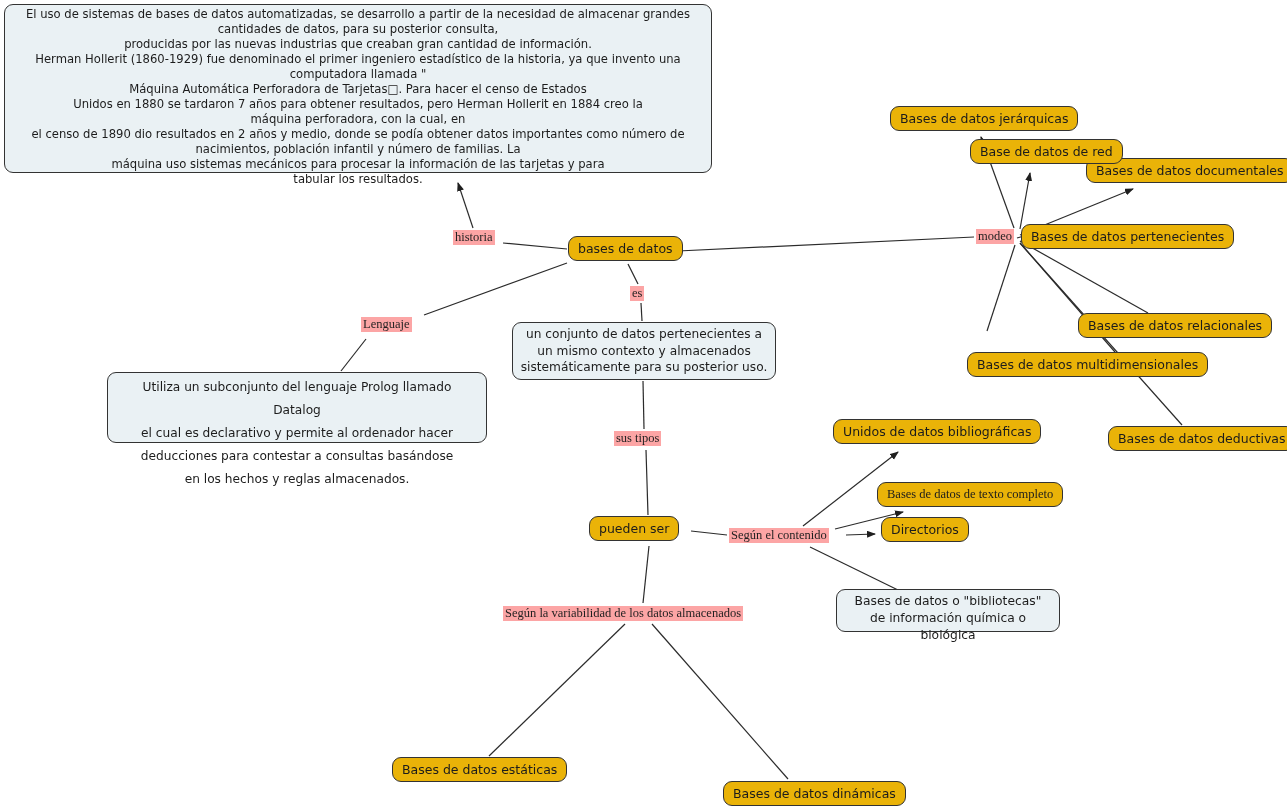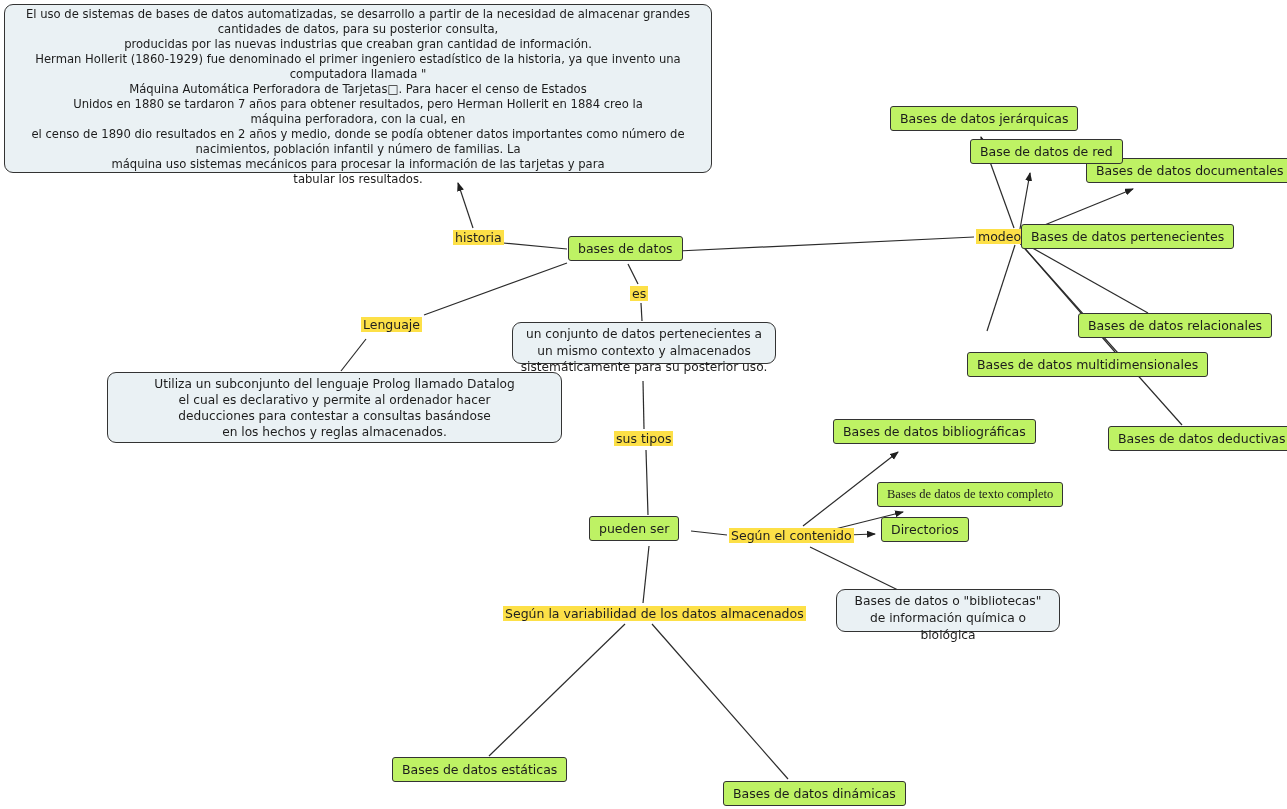--- a/index.html
+++ b/index.html
@@ -2,36 +2,36 @@
 <html><head>
 <meta charset="utf-8">
 <style>
   html,body{margin:0;padding:0;background:#ffffff;}
   #canvas{
     position:relative;width:1287px;height:809px;background:#ffffff;overflow:hidden;
     font-family:"DejaVu Sans","Liberation Sans",sans-serif;color:#1c1c1c;
   }
   #edges{position:absolute;left:0;top:0;z-index:0;}
   .node{
-    position:absolute;z-index:2;background:#bef264;border:1px solid #333333;
-    border-radius:3px;font-size:12.5px;line-height:17px;padding:3px 9px;
+    position:absolute;z-index:2;background:#eab308;border:1px solid #333333;
+    border-radius:9px;font-size:12.5px;line-height:17px;padding:3px 9px;
     color:#1c1c1c;white-space:nowrap;
   }
   .textbox{
     position:absolute;z-index:2;background:#eaf1f4;border:1px solid #333333;
     border-radius:9px;font-size:12.5px;color:#1c1c1c;text-align:center;
     white-space:pre-line;box-sizing:border-box;
   }
   #history-box{left:4px;top:4px;width:708px;height:169px;font-size:11.6px;line-height:15px;padding:2px 4px;}
-  #definition-box{left:512px;top:322px;width:264px;height:42px;font-size:12.2px;line-height:16.5px;padding:3px 4px;}
-  #datalog-box{left:107px;top:372px;width:455px;height:71px;font-size:12.2px;line-height:16px;padding:3px 16px;}
+  #definition-box{left:512px;top:322px;width:264px;height:58px;font-size:12.2px;line-height:16.5px;padding:3px 4px;}
+  #datalog-box{left:107px;top:372px;width:380px;height:71px;font-size:12.2px;line-height:23px;padding:3px 16px;}
   #bibliotecas-box{left:836px;top:589px;width:224px;height:43px;font-size:12.3px;line-height:17px;padding:3px 4px;}
   .linklabel{
-    position:absolute;z-index:1;font-size:12.5px;color:#1f1f1f;background:#fde047;
-    padding:0 2px;white-space:nowrap;
+    position:absolute;z-index:1;font-size:12.5px;color:#1f1f1f;background:#fca5a5;
+    padding:0 2px;white-space:nowrap;font-family:Liberation Serif, serif;
   }
 </style>
 </head>
 <body>
 
 <div id="canvas">
 
   <svg id="edges" width="1287" height="809" viewBox="0 0 1287 809">
     <defs>
       <marker id="arrow" markerUnits="userSpaceOnUse" markerWidth="10" markerHeight="8" refX="8" refY="3.5" orient="auto">
@@ -88,21 +88,21 @@
 
   <div class="node" style="left:568px;top:236px;">bases de datos</div>
   <div class="node" style="left:589px;top:516px;">pueden ser</div>
   <div class="node" style="left:890px;top:106px;">Bases de datos jerárquicas</div>
   <div class="node" style="left:1086px;top:158px;">Bases de datos documentales</div>
   <div class="node" style="left:970px;top:139px;">Base de datos de red</div>
   <div class="node" style="left:1021px;top:224px;">Bases de datos pertenecientes</div>
   <div class="node" style="left:967px;top:352px;">Bases de datos multidimensionales</div>
   <div class="node" style="left:1078px;top:313px;">Bases de datos relacionales</div>
   <div class="node" style="left:1108px;top:426px;">Bases de datos deductivas</div>
-  <div class="node" style="left:833px;top:419px;">Bases de datos bibliográficas</div>
+  <div class="node" style="left:833px;top:419px;">Unidos de datos bibliográficas</div>
   <div class="node" style="left:877px;top:482px;font-family:Liberation Serif, serif;">Bases de datos de texto completo</div>
   <div class="node" style="left:881px;top:517px;">Directorios</div>
   <div class="textbox" id="bibliotecas-box">Bases de datos o "bibliotecas"
 de información química o biológica</div>
   <div class="node" style="left:392px;top:757px;">Bases de datos estáticas</div>
   <div class="node" style="left:723px;top:781px;">Bases de datos dinámicas</div>
 
   <div class="linklabel" style="left:453px;top:230px;">historia</div>
   <div class="linklabel" style="left:630px;top:286px;">es</div>
   <div class="linklabel" style="left:361px;top:317px;">Lenguaje</div>

